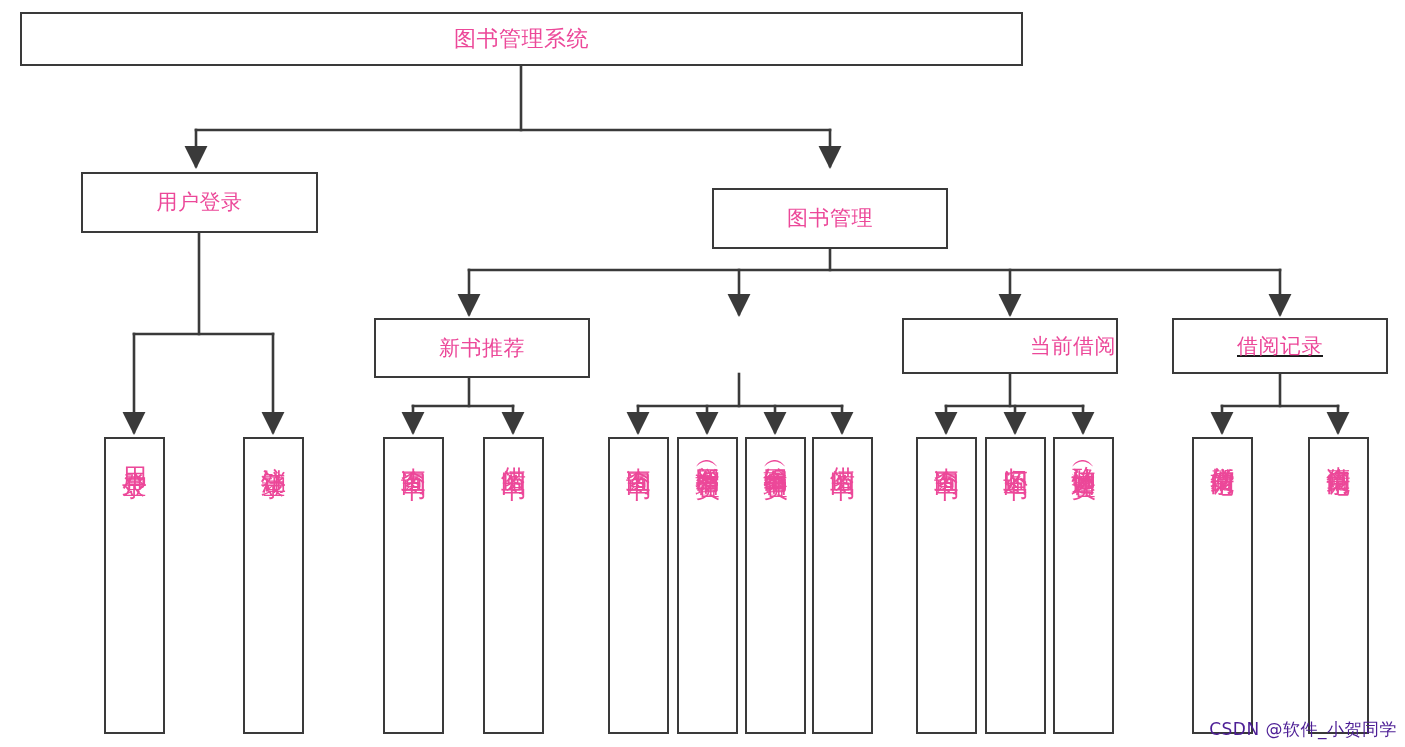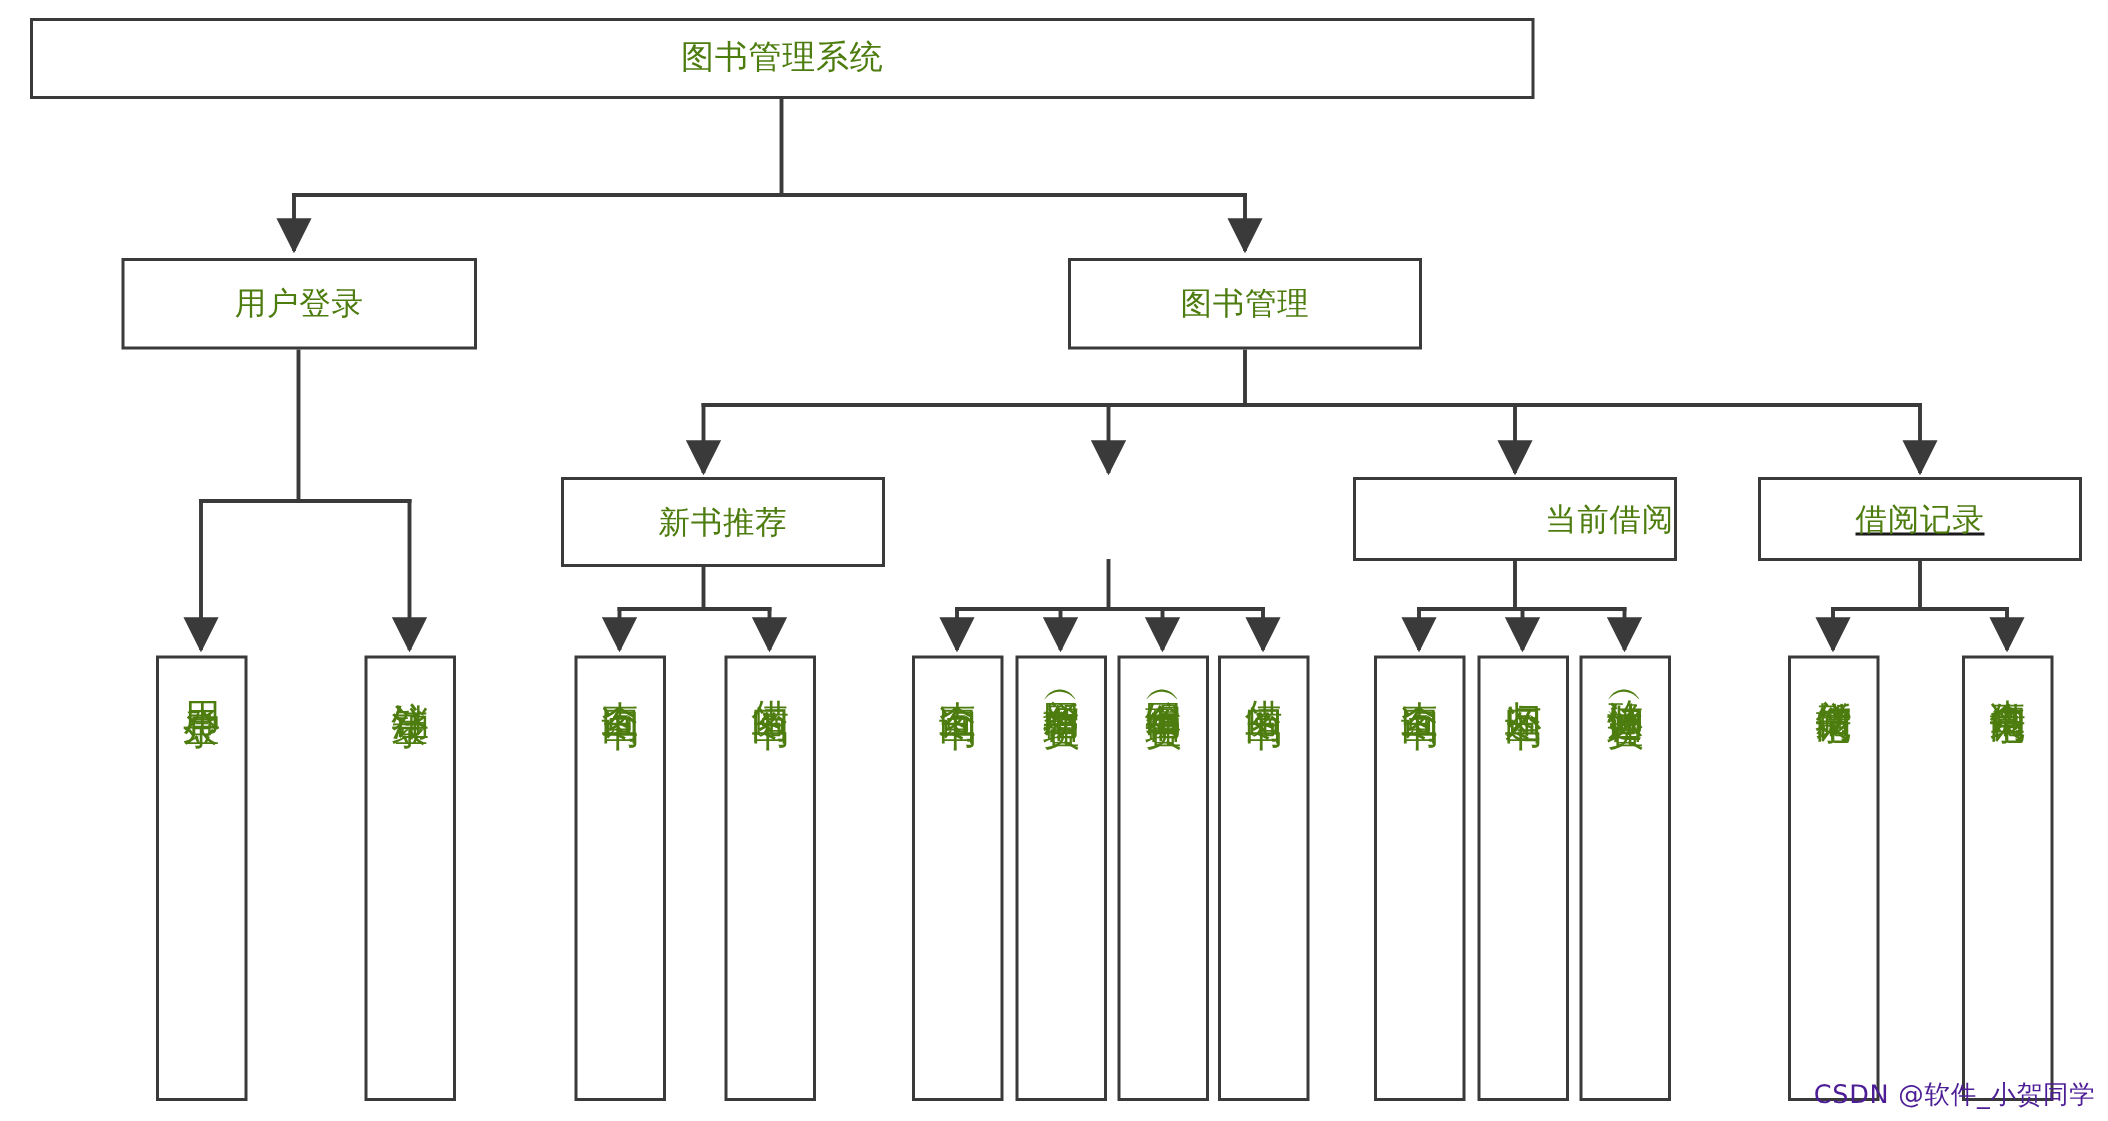--- a/index.html
+++ b/index.html
@@ -28,21 +28,21 @@
     border:2.5px solid #3a3a3a;
     display:flex;
     align-items:center;
     justify-content:center;
     z-index:2;
   }
   .node-label{
     display:block;
     text-align:center;
     line-height:1.18;
-    color:#4d7c0f;
+    color:#ec4899;
     white-space:nowrap;
   }
   
   .node.horiz .node-label{
     font-size:21px;
     letter-spacing:0.5px;
   }
   .node.root .node-label{font-size:22px;}
   
   .node.leaf{
@@ -130,21 +130,21 @@
     </g>
   </svg>
 
   <div class="node horiz root" style="left:20px;top:12px;width:1003px;height:54px;">
     <span class="node-label">图书管理系统</span>
   </div>
 
   <div class="node horiz" style="left:81px;top:172px;width:237px;height:61px;">
     <span class="node-label">用户登录</span>
   </div>
-  <div class="node horiz" style="left:712px;top:172px;width:236px;height:61px;">
+  <div class="node horiz" style="left:712px;top:188px;width:236px;height:61px;">
     <span class="node-label">图书管理</span>
   </div>
 
   <div class="node horiz" style="left:374px;top:318px;width:216px;height:60px;">
     <span class="node-label">新书推荐</span>
   </div>
   <div class="node horiz" style="left:902px;top:318px;width:216px;height:56px;justify-content:flex-end;">
     <span class="node-label">当前借阅</span>
   </div>
   <div class="node horiz" style="left:1172px;top:318px;width:216px;height:56px;text-decoration:underline;">

